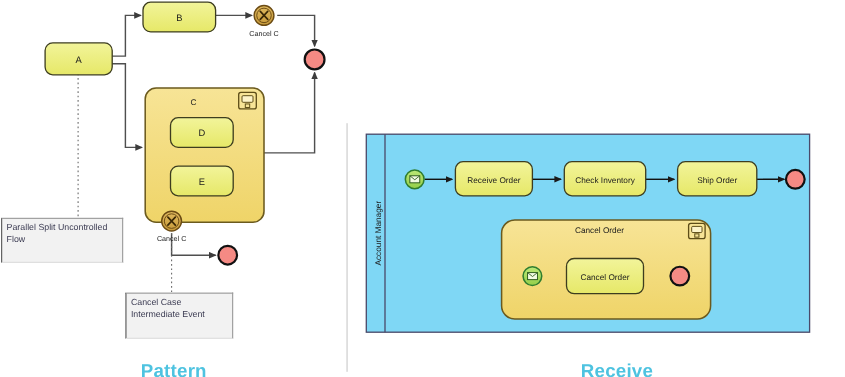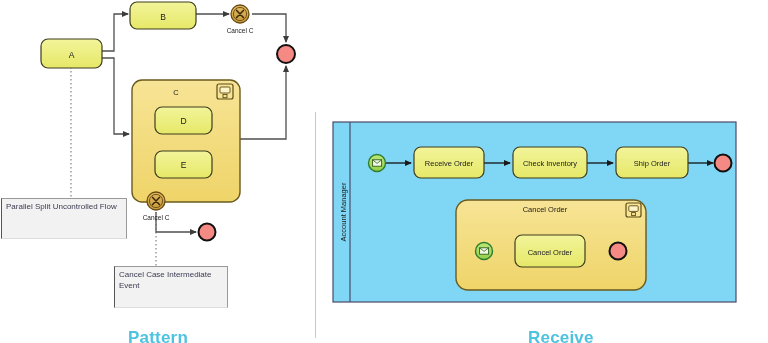--- a/index.html
+++ b/index.html
@@ -174,24 +174,24 @@
       </g>
 
       <g>
         <circle cx="618" cy="251" r="8.5" fill="#f58a84" stroke="#111" stroke-width="2"></circle>
       </g>
     </g>
   </svg>
 
   <div class="divider" style="left:315px;top:112px;height:226px;"></div>
 
-  <div class="anno anno-b" style="left:1px;top:198px;width:126px;height:41px;">
+  <div class="anno anno-b" style="left:1px;top:198px;width:111px;height:41px;">
     <span>Parallel Split Uncontrolled Flow</span>
   </div>
 
-  <div class="anno anno-b" style="left:114px;top:266px;width:114px;height:42px;">
+  <div class="anno anno-b" style="left:114px;top:266px;width:98px;height:42px;">
     <span>Cancel Case Intermediate Event</span>
   </div>
 
   <div class="cap" style="left:128px;top:328px;">Pattern</div>
   <div class="cap" style="left:528px;top:328px;">Receive</div>
 
 </div>
 
 </body></html>

